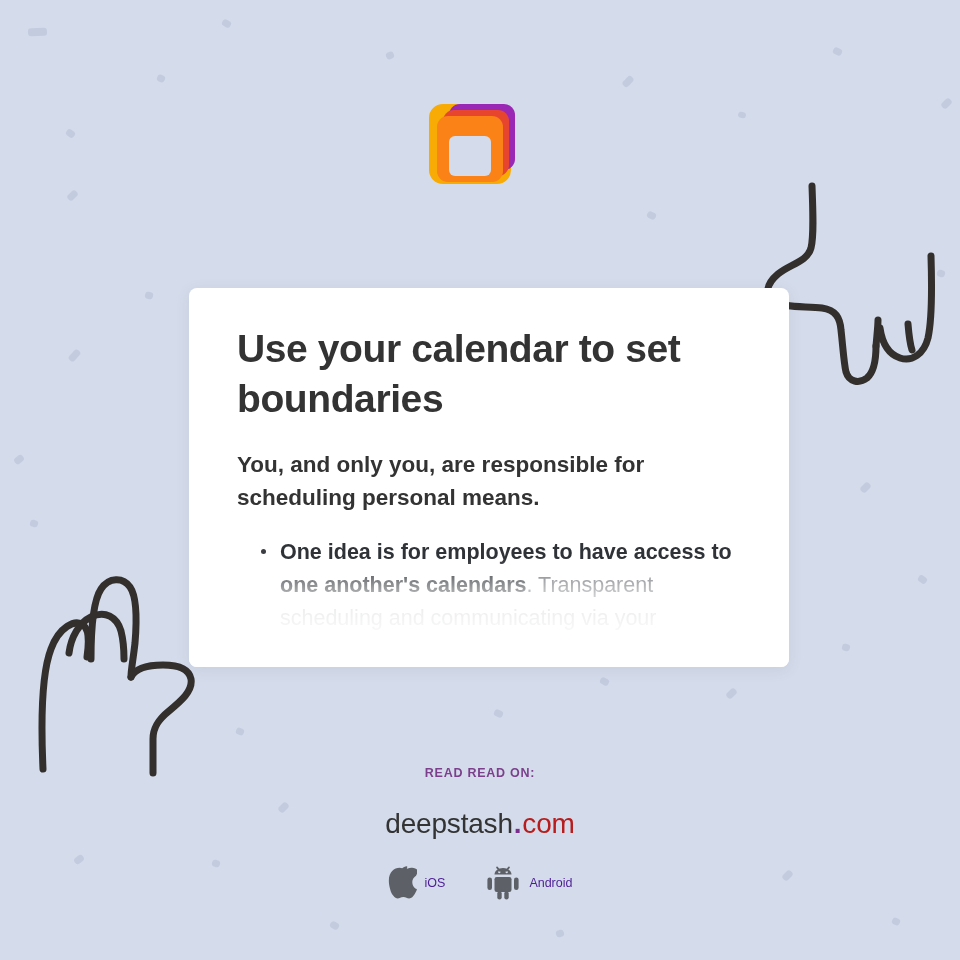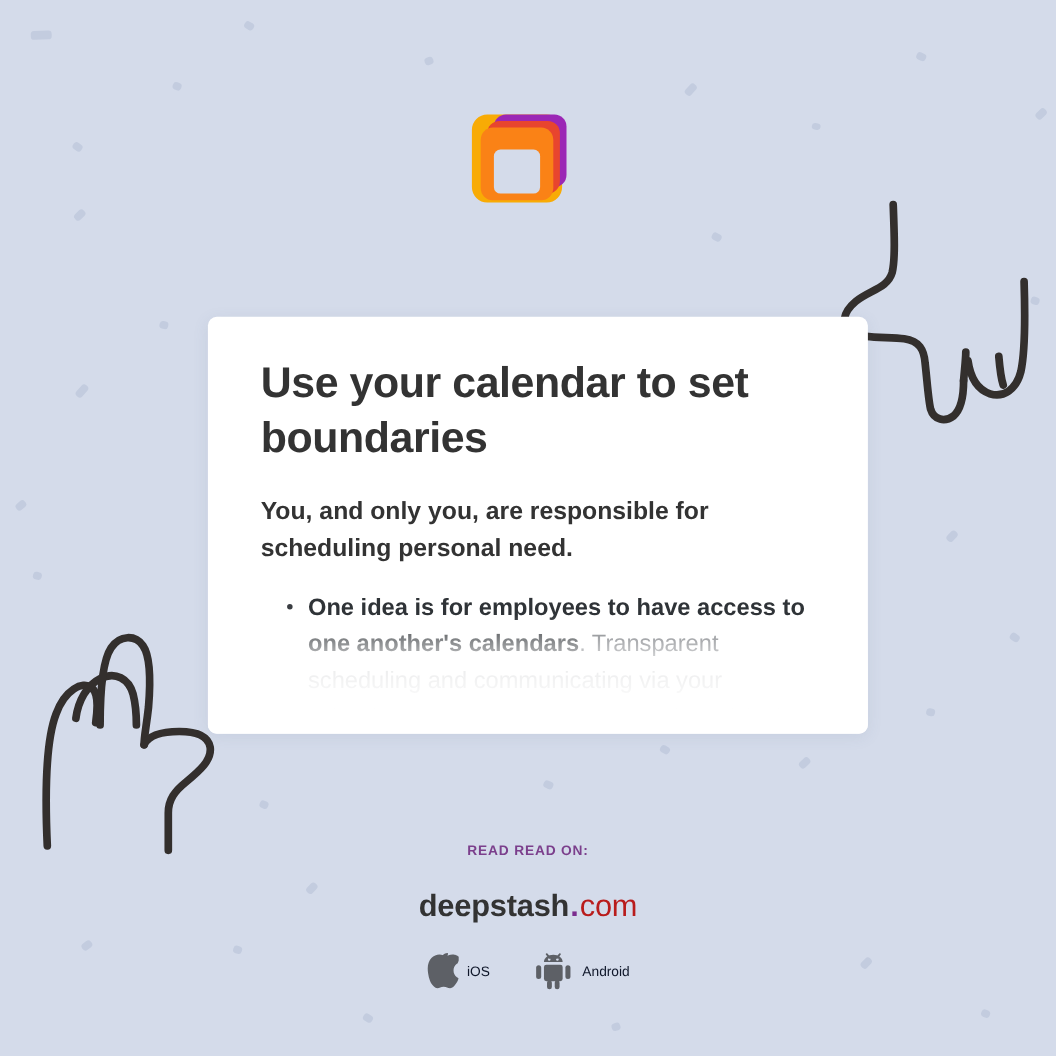--- a/index.html
+++ b/index.html
@@ -158,21 +158,21 @@
     color: #7b3f8c;
     margin: 0;
   }
   #wordmark {
     margin-top: 28px;
     font-size: 28px;
     color: #333333;
     letter-spacing: -0.2px;
     white-space: nowrap;
   }
-  #wordmark-name { font-weight: bold; }
+  #wordmark-name { font-weight: normal; }
   #wordmark-dot {
     color: #7b2d8e;
     font-weight: bold;
     padding: 0 1px;
   }
   #wordmark-tld { font-weight: normal; color: #b91c1c; }
 
   #stores {
     margin-top: 26px;
     display: flex;
@@ -180,21 +180,21 @@
     align-items: center;
     gap: 40px;
   }
   .store-badge {
     display: flex;
     align-items: center;
     gap: 8px;
   }
   .store-label {
     font-size: 12.5px;
-    color: #0f172a;
+    color: #4c1d95;
   }
   .store-icon svg { display: block; }
 </style>
 </head>
 <body>
 
 <div id="speckles">
     <div class="speckle" style="left: 28px; top: 28px; width: 19px; height: 8px; transform: rotate(-2deg);"></div>
     <div class="speckle" style="left: 66px; top: 130px; width: 9px; height: 7px; transform: rotate(36deg);"></div>
     <div class="speckle" style="left: 157px; top: 75px; width: 8px; height: 7px; transform: rotate(20deg);"></div>
@@ -253,21 +253,21 @@
   <div class="logo-layer" id="logo-layer-purple"></div>
   <div class="logo-layer" id="logo-layer-red"></div>
   <div class="logo-layer" id="logo-layer-orange"></div>
   <div id="logo-layer-amber"></div>
   <div id="logo-hole"></div>
 </div>
 
 <div id="card">
   <div id="card-inner">
     <h1 id="card-title">Use your calendar to set boundaries</h1>
-    <p id="card-subtitle">You, and only you, are responsible for scheduling personal need.</p>
+    <p id="card-subtitle">You, and only you, are responsible for scheduling personal means.</p>
     <ul id="card-bullets">
       <li class="bullet-item">
         <span class="bullet-dot"></span><span class="bullet-strong">One idea is for employees to have access to one another's calendars</span><span class="bullet-rest">. Transparent scheduling and communicating via your</span>
         <span class="bullet-ghost">calendars means less need for back-and-forth</span>
       </li>
     </ul>
   </div>
   <div id="card-fade"></div>
 </div>
 

